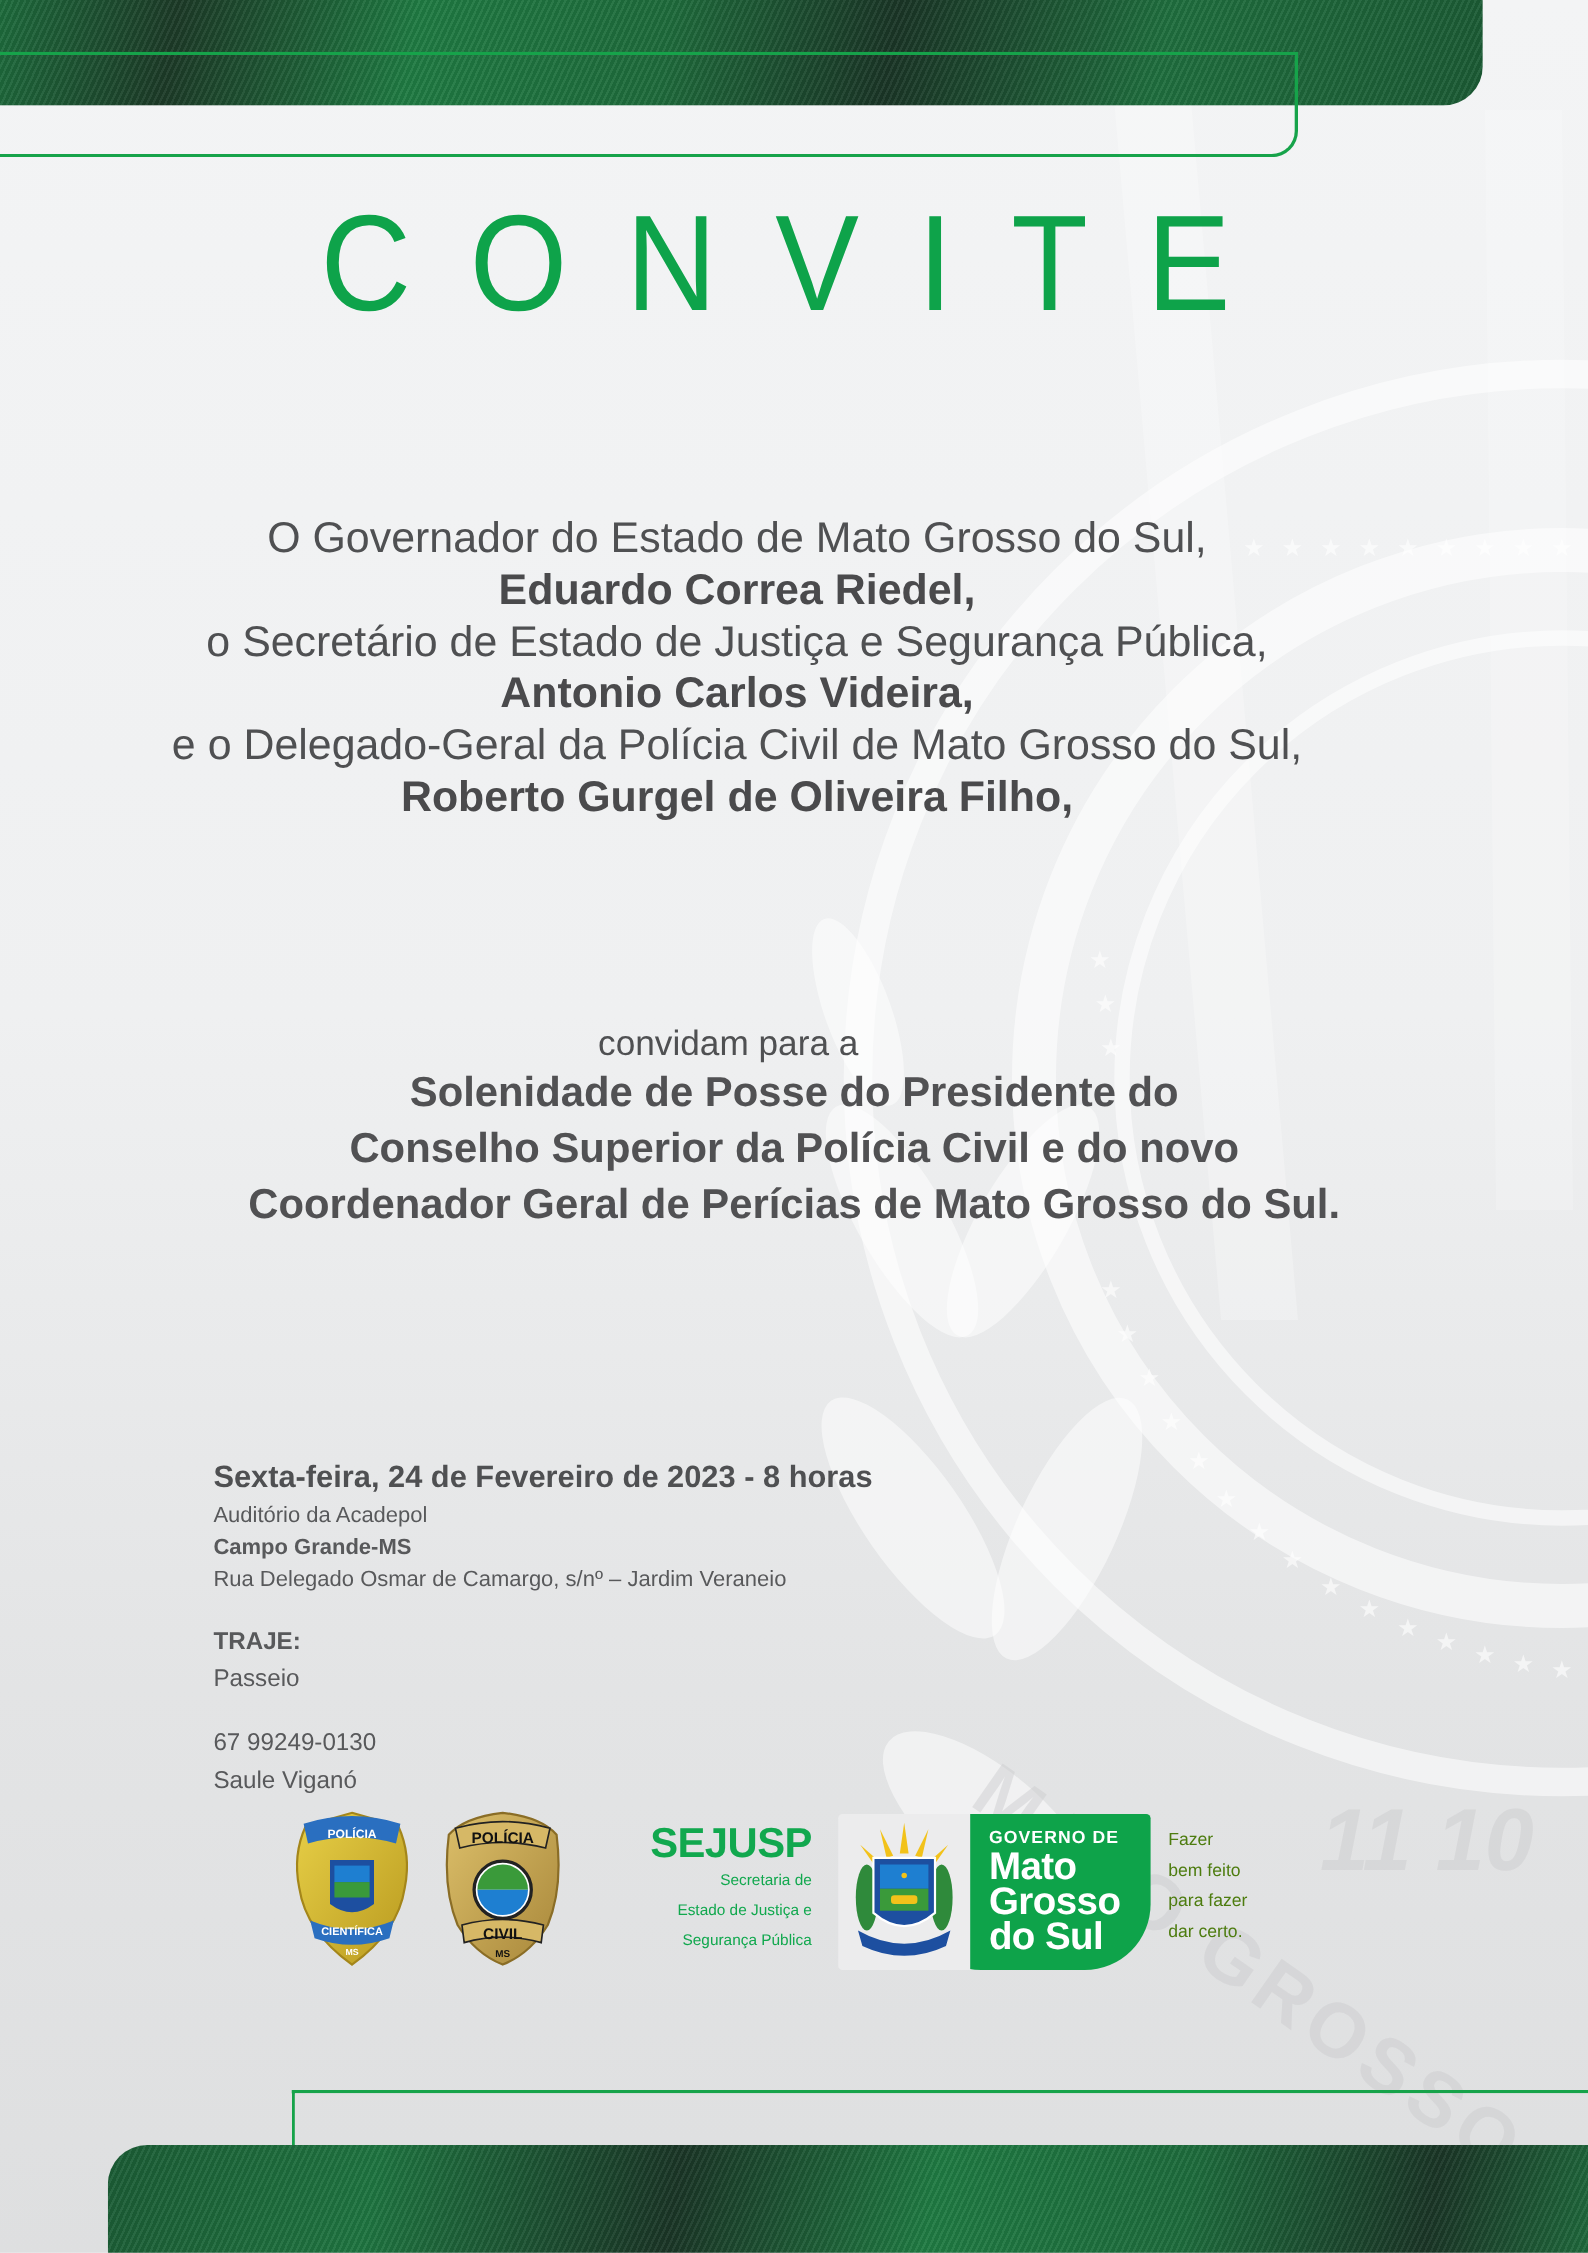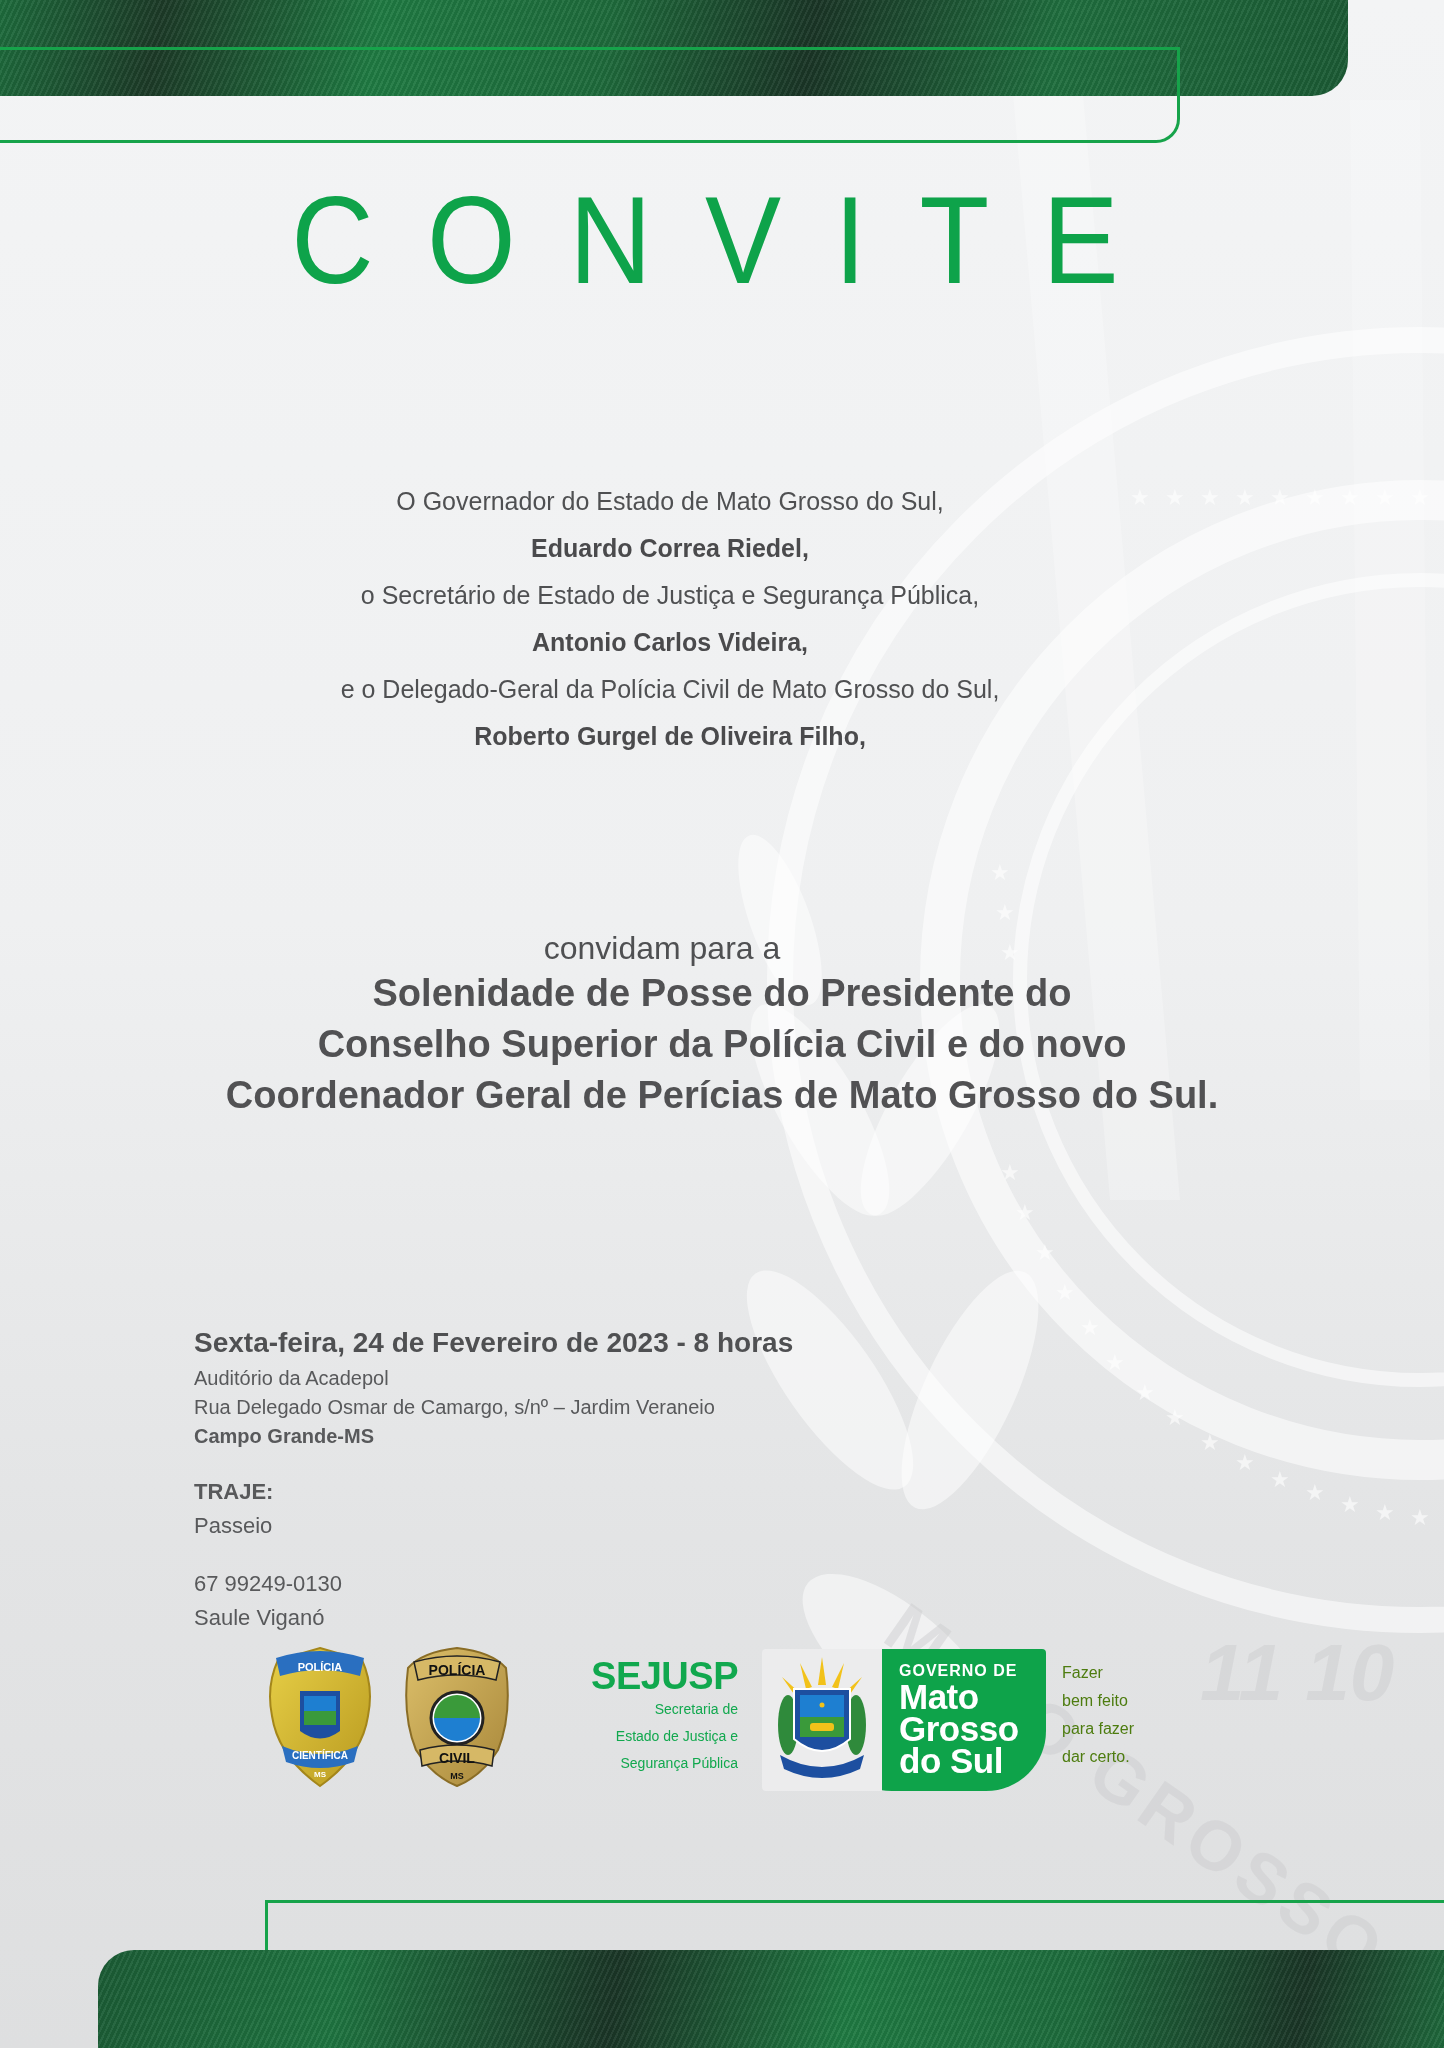--- a/index.html
+++ b/index.html
@@ -31,22 +31,22 @@
     position: absolute; left: 265px; top: 1900px; width: 1220px; height: 98px;
     border: 3px solid #16a34a; border-right: none; border-bottom-left-radius: 24px; box-sizing: border-box;
   }
   .title {
     position: absolute; left: 0; width: 1444px; top: 170px; text-align: center;
     font-size: 124px; color: #0ea34a; letter-spacing: 58px; padding-left: 10px;
     font-family: "Liberation Sans", sans-serif; font-weight: normal; line-height: 140px;
     transform: scaleX(0.92);
   }
   .hosts {
-    position: absolute; left: 0; width: 1340px; top: 478px; text-align: center;
-    font-size: 25px; line-height: 47px; color: #4f5052;
+    position: absolute; left: 0; width: 1340px; top: 466px; text-align: center;
+    font-size: 39px; line-height: 47px; color: #4f5052;
   }
   .hosts .b { font-weight: bold; color: #4a4a4c; }
   .invite-line {
     position: absolute; left: 0; width: 1324px; top: 924px; text-align: center;
     font-size: 32px; color: #4f5052; line-height: 48px;
   }
   .event-title {
     position: absolute; left: 0; width: 1444px; top: 968px; text-align: center;
     font-size: 38px; line-height: 51px; font-weight: bold; color: #515153;
   }
@@ -148,22 +148,22 @@
 
 <div class="event-title">
   <div>Solenidade de Posse do Presidente do</div>
   <div>Conselho Superior da Polícia Civil e do novo</div>
   <div>Coordenador Geral de Perícias de Mato Grosso do Sul.</div>
 </div>
 
 <div class="details">
   <div class="date">Sexta-feira, 24 de Fevereiro de 2023 - 8 horas</div>
   <div class="small">Auditório da Acadepol</div>
+  <div class="small b">Campo Grande-MS</div>
   <div class="small">Rua Delegado Osmar de Camargo, s/nº – Jardim Veraneio</div>
-  <div class="small b">Campo Grande-MS</div>
   <div class="gap"></div>
   <div class="med b">TRAJE:</div>
   <div class="med">Passeio</div>
   <div class="gap"></div>
   <div class="med">67 99249-0130</div>
   <div class="med">Saule Viganó</div>
 </div>
 
 <div class="logos">
 

